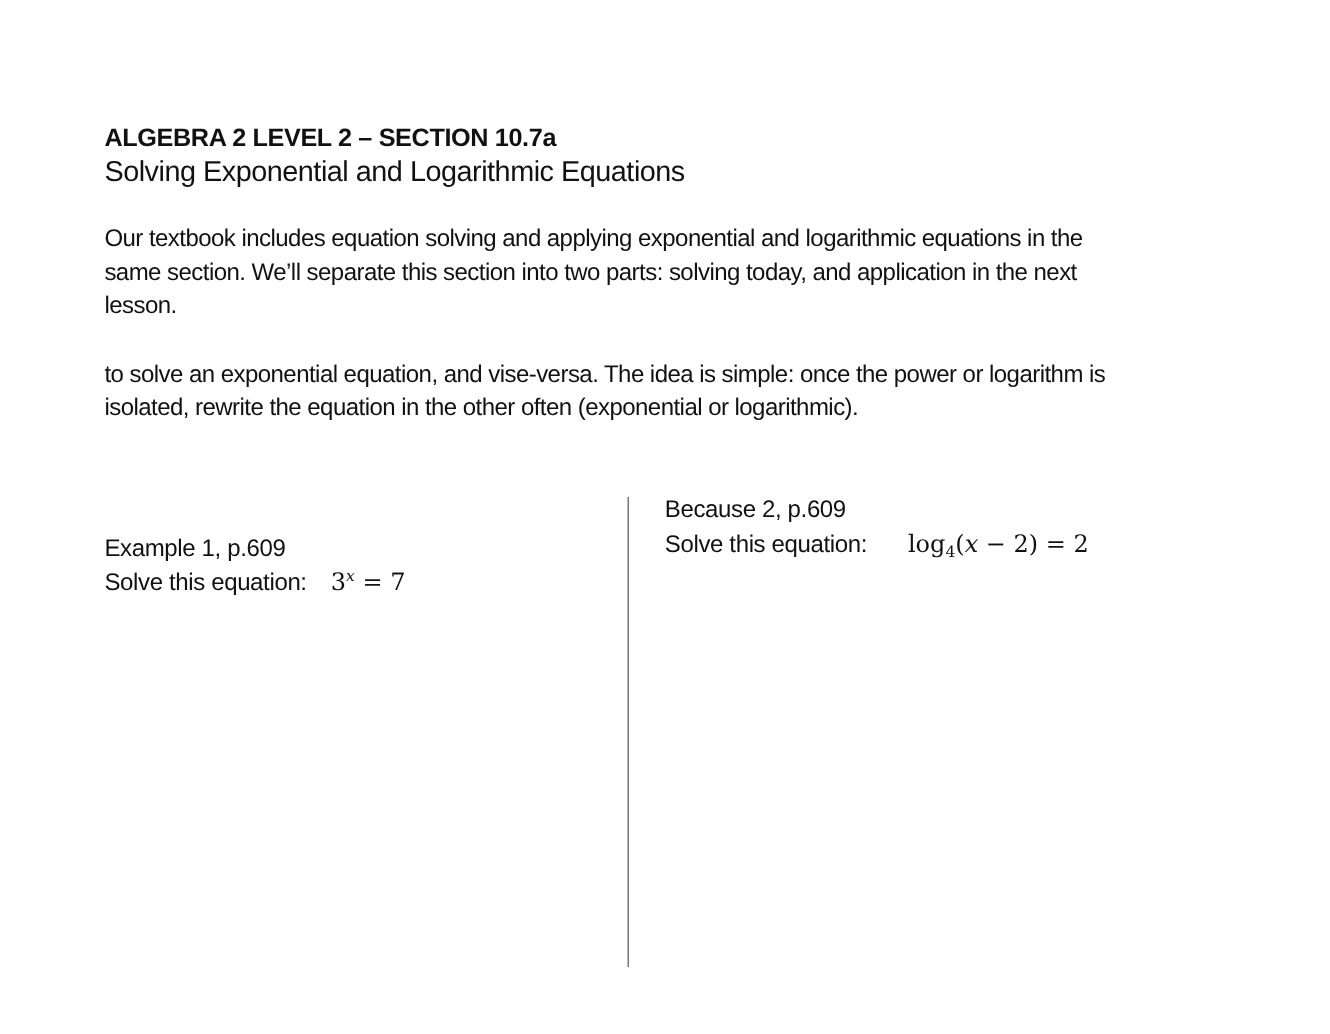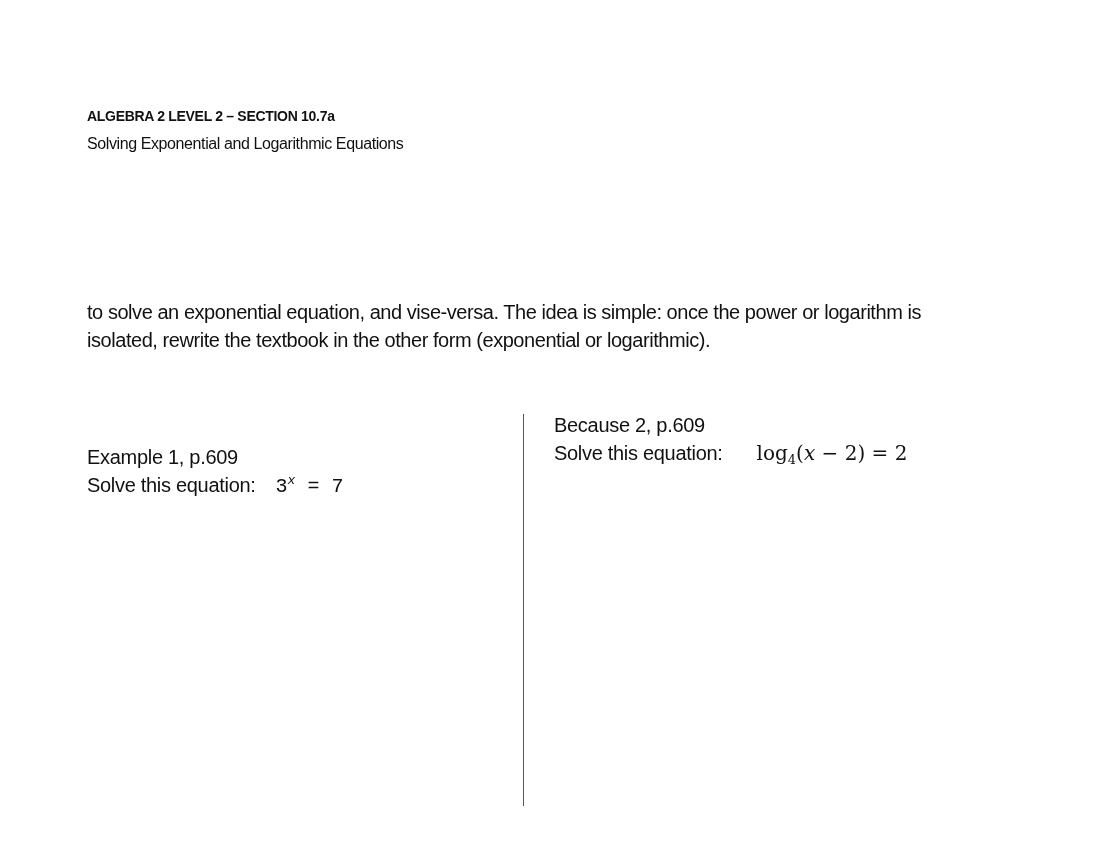--- a/index.html
+++ b/index.html
@@ -18,31 +18,31 @@
     .page {
       position: absolute;
       left: 0; top: 0;
       width: 1108px; height: 862px;
       background: #ffffff;
     }
     .title {
       position: absolute;
       left: 87px;
       top: 103px;
-      font-size: 14px;
+      font-size: 21px;
       font-weight: bold;
       letter-spacing: -0.3px;
       line-height: 26px;
       white-space: nowrap;
     }
     .subtitle {
       position: absolute;
       left: 87px;
       top: 131px;
-      font-size: 16px;
+      font-size: 24px;
       letter-spacing: -0.4px;
       line-height: 26px;
       white-space: nowrap;
       text-align: center;
     }
     .para {
       position: absolute;
       left: 87px;
       width: 950px;
       font-size: 20px;
@@ -70,44 +70,49 @@
       display: block;
     }
     .math {
       font-family: "DejaVu Serif", "Liberation Serif", serif;
       font-size: 20px;
       letter-spacing: 0;
     }
     .math i { font-style: italic; }
     .math sup { font-size: 13px; vertical-align: 8px; line-height: 0; }
     .math sub { font-size: 13px; vertical-align: -4px; line-height: 0; }
-    .eq1 { display: inline-block; margin-left: 20px; font-family: Liberation Mono, monospace; }
+    .eq1 { display: inline-block; margin-left: 20px; }
     .eq2 { display: inline-block; margin-left: 34px; }
 
     .divider {
       position: absolute;
       left: 523px;
       top: 414px;
       width: 1px;
       height: 392px;
       background: #555555;
     }
   </style>
 </head>
 <body>
 
 <div class="page">
 
   <div class="title">ALGEBRA 2 LEVEL 2 – SECTION 10.7a</div>
   <div class="subtitle">Solving Exponential and Logarithmic Equations</div>
 
+  <div class="para para1">
+    <span class="line">Our textbook includes equation solving and applying exponential and logarithmic equations in the</span>
+    <span class="line">same section. We’ll separate this section into two parts: solving today, and application in the next</span>
+    <span class="line">lesson.</span>
+  </div>
 
   <div class="para para2">
     <span class="line">to solve an exponential equation, and vise-versa. The idea is simple: once the power or logarithm is</span>
-    <span class="line">isolated, rewrite the textbook in the other form (exponential or logarithmic).</span>
+    <span class="line">isolated, rewrite the equation in the other often (exponential or logarithmic).</span>
   </div>
 
   <div class="example example1">
     <span class="row">Example 1, p.609</span>
     <span class="row">
       <span>Solve this equation:</span><span class="math eq1"><span>3</span><sup><i>x</i></sup><span> = 7</span></span>
     </span>
   </div>
 
   <div class="divider"></div>

